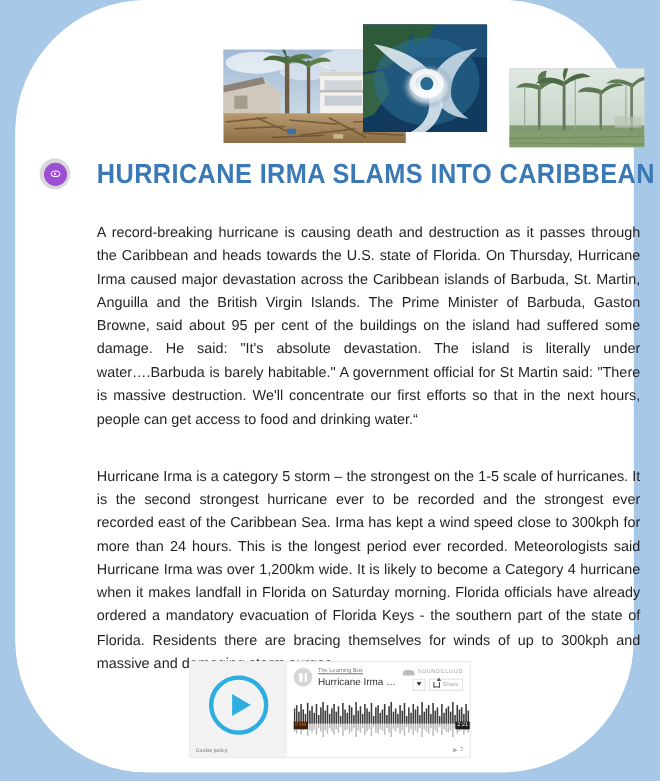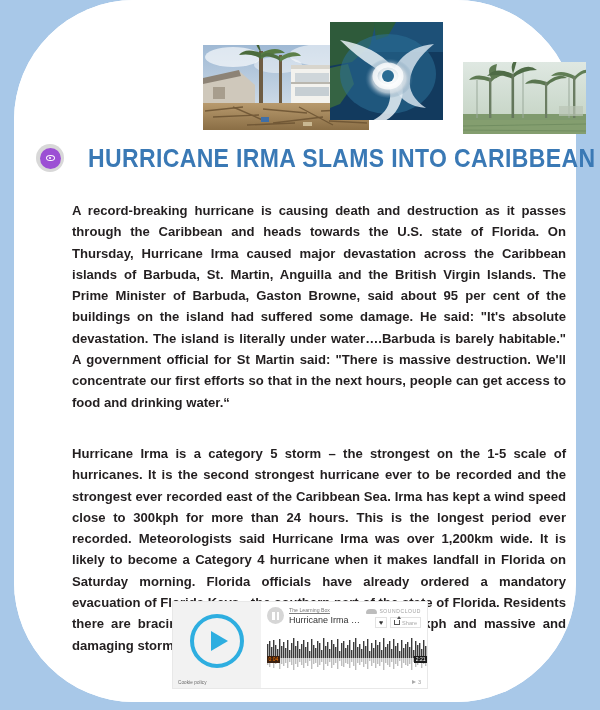--- a/index.html
+++ b/index.html
@@ -96,23 +96,22 @@
     text-transform: uppercase;
     transform: scaleX(0.92);
     transform-origin: left center;
     white-space: nowrap;
     line-height: 34px;
   }
 
   
   #article {
     position: absolute;
-    left: 72px; top: 200px;
+    left: 88px; top: 200px;
     width: 494px;
-    font-weight: bold;
   }
   .para {
     margin: 0 0 30px 0;
     font-family: "Liberation Sans", sans-serif;
     font-size: 13.1px;
     line-height: 21.3px;
     color: #231f20;
     text-align: justify;
     text-justify: inter-word;
   }

